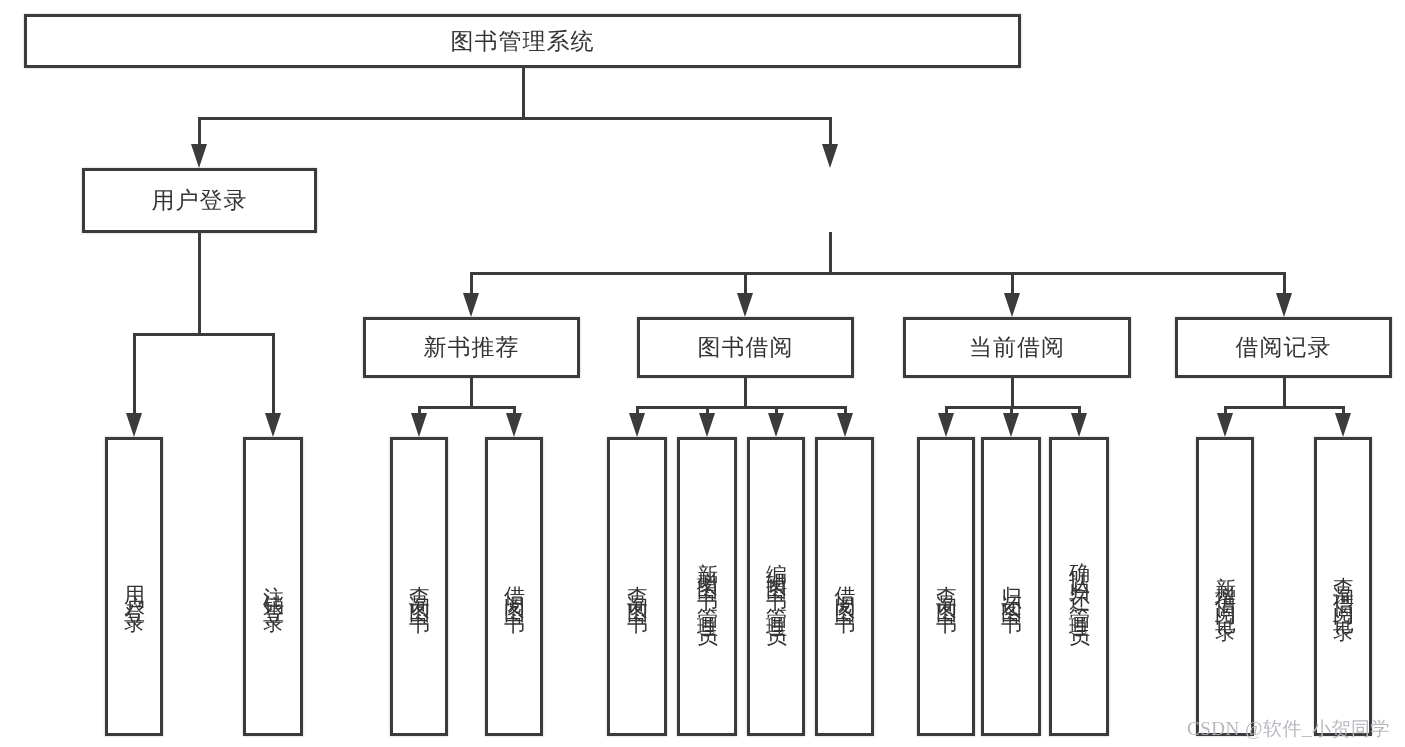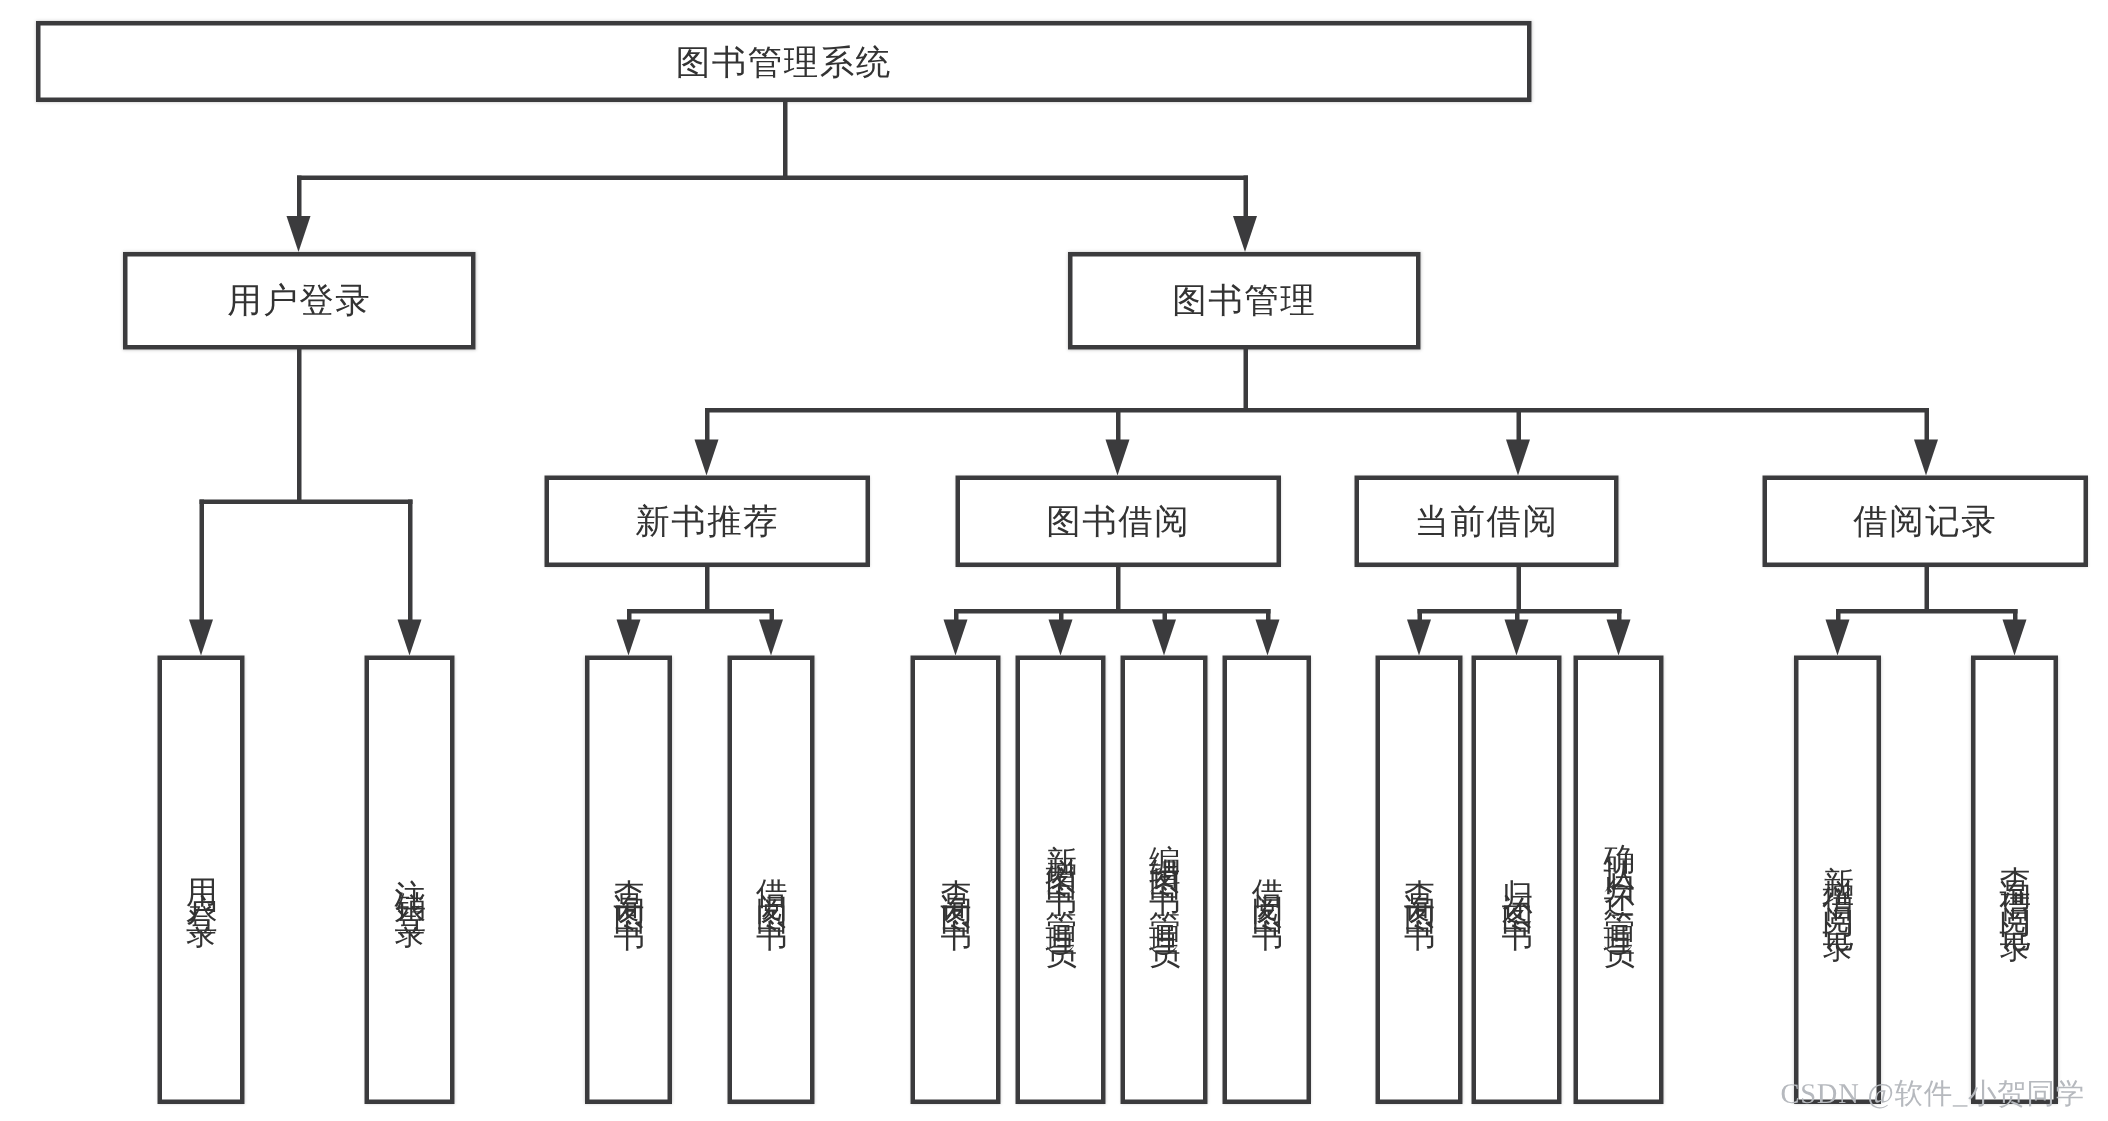--- a/index.html
+++ b/index.html
@@ -54,23 +54,20 @@
   <div class="vline" style="left:521.5px;top:67px;height:51px"></div>
   <div class="hline" style="left:197.5px;top:116.5px;width:634px"></div>
   <div class="vline" style="left:197.5px;top:117px;height:28px"></div>
   <div class="arrow" style="left:191px;top:144px"></div>
   <div class="vline" style="left:828.5px;top:117px;height:28px"></div>
   <div class="arrow" style="left:822px;top:144px"></div>
 
   <div class="node" style="left:82px;top:168px;width:235px;height:65px">
     <span class="lbl">用户登录</span>
   </div>
-  <div class="node" style="left:712px;top:168px;width:235px;height:65px">
-    <span class="lbl">图书管理</span>
-  </div>
 
   <div class="vline" style="left:197.5px;top:232px;height:102px"></div>
   <div class="hline" style="left:132.5px;top:332.5px;width:142px"></div>
   <div class="vline" style="left:132.5px;top:333px;height:81px"></div>
   <div class="arrow" style="left:126px;top:413px"></div>
   <div class="vline" style="left:271.5px;top:333px;height:81px"></div>
   <div class="arrow" style="left:265px;top:413px"></div>
 
   <div class="vline" style="left:828.5px;top:232px;height:41px"></div>
   <div class="hline" style="left:469.5px;top:271.5px;width:816px"></div>
@@ -82,21 +79,21 @@
   <div class="arrow" style="left:1004px;top:293px"></div>
   <div class="vline" style="left:1282.5px;top:272px;height:23px"></div>
   <div class="arrow" style="left:1276px;top:293px"></div>
 
   <div class="node" style="left:363px;top:317px;width:217px;height:61px">
     <span class="lbl">新书推荐</span>
   </div>
   <div class="node" style="left:637px;top:317px;width:217px;height:61px">
     <span class="lbl">图书借阅</span>
   </div>
-  <div class="node" style="left:903px;top:317px;width:176px;height:61px">
+  <div class="node" style="left:903px;top:317px;width:228px;height:61px">
     <span class="lbl">当前借阅</span>
   </div>
   <div class="node" style="left:1175px;top:317px;width:217px;height:61px">
     <span class="lbl">借阅记录</span>
   </div>
 
   <div class="vline" style="left:469.5px;top:377px;height:31px"></div>
   <div class="hline" style="left:417.5px;top:405.5px;width:98px"></div>
   <div class="vline" style="left:417.5px;top:406px;height:8px"></div>
   <div class="arrow" style="left:411px;top:413px"></div>

